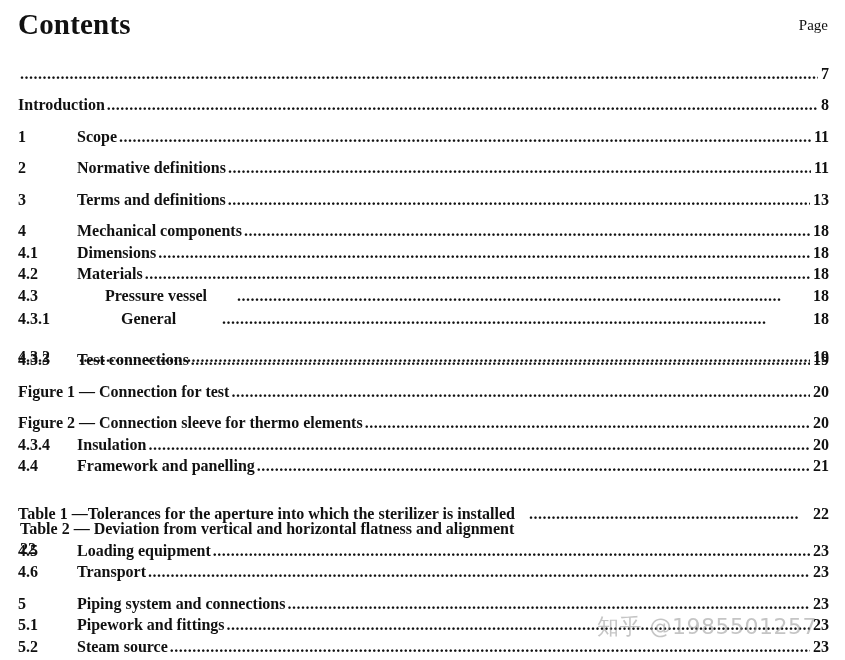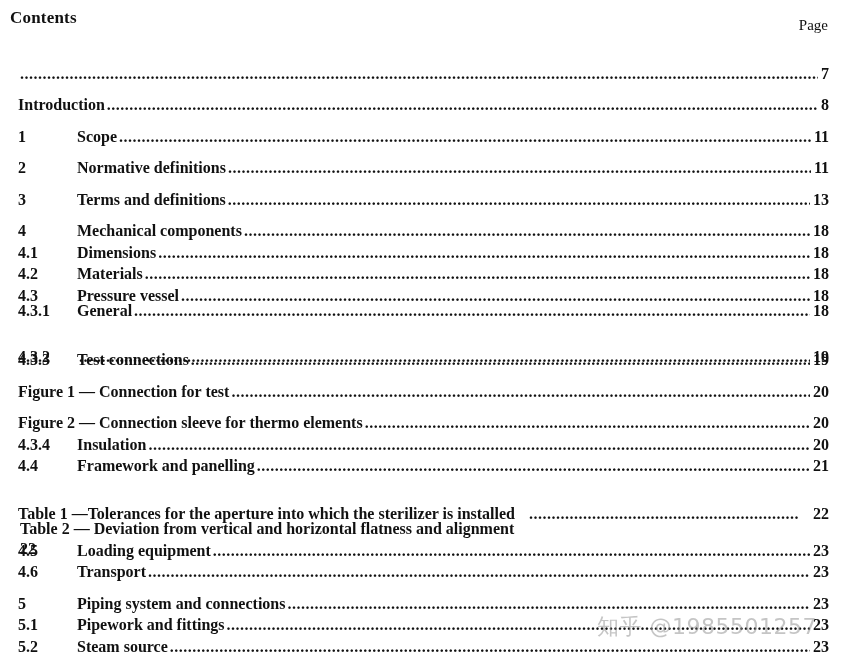--- a/index.html
+++ b/index.html
@@ -1,17 +1,17 @@
 <!DOCTYPE html>
 <html><head>
 <meta charset="utf-8">
 <style>
   html, body { margin: 0; padding: 0; background: #ffffff; }
   body { width: 845px; height: 660px; position: relative; overflow: hidden; color: #111; font-family: "Liberation Serif", "DejaVu Serif", serif; }
-  .title { position: absolute; left: 10px; top: 8px; font-size: 17px; font-weight: bold; letter-spacing: 0.2px; }
+  .title { position: absolute; left: 18px; top: 8px; font-size: 29px; font-weight: bold; letter-spacing: 0.2px; }
   .page-hdr { position: absolute; right: 17px; top: 17px; font-size: 15px; }
   .row { position: absolute; left: 18px; right: 16px; height: 20px; display: flex; align-items: baseline; font-size: 16px; font-weight: bold; line-height: 20px; }
   .row .num { width: 59px; flex: 0 0 59px; }
   .row .label { white-space: nowrap; }
   .row .leader { flex: 1 1 auto; overflow: hidden; white-space: nowrap; margin: 0 3px 0 2px; font-weight: bold; letter-spacing: 0.5px; }
   .row .leader::after { content: "................................................................................................................................................................................................................................................................................"; }
   .row .pg { text-align: right; white-space: nowrap; }
   .watermark { position: absolute; left: 597px; top: 612px; font-size: 22px; color: rgba(150,150,150,0.55); font-family: "DejaVu Sans", sans-serif; letter-spacing: 0.5px; pointer-events: none; }
 </style>
 </head>
@@ -59,27 +59,27 @@
       <span class="label">Dimensions</span>
       <span class="leader"></span>
       <span class="pg">18</span>
     </div>
     <div class="row" style="top: 264px;">
       <span class="num">4.2</span>
       <span class="label">Materials</span>
       <span class="leader"></span>
       <span class="pg">18</span>
     </div>
-    <div class="row" style="top: 286px;">
+    <div class="row" style="top: 286px; gap: 28px;">
       <span class="num">4.3</span>
       <span class="label">Pressure vessel</span>
       <span class="leader"></span>
       <span class="pg">18</span>
     </div>
-    <div class="row" style="top: 301px;">
+    <div class="row" style="top: 309px; gap: 44px;">
       <span class="num">4.3.1</span>
       <span class="label">General</span>
       <span class="leader"></span>
       <span class="pg">18</span>
     </div>
     <div class="row" style="top: 347px;">
       <span class="num">4.3.2</span>
       <span class="leader"></span>
       <span class="pg">19</span>
     </div>

